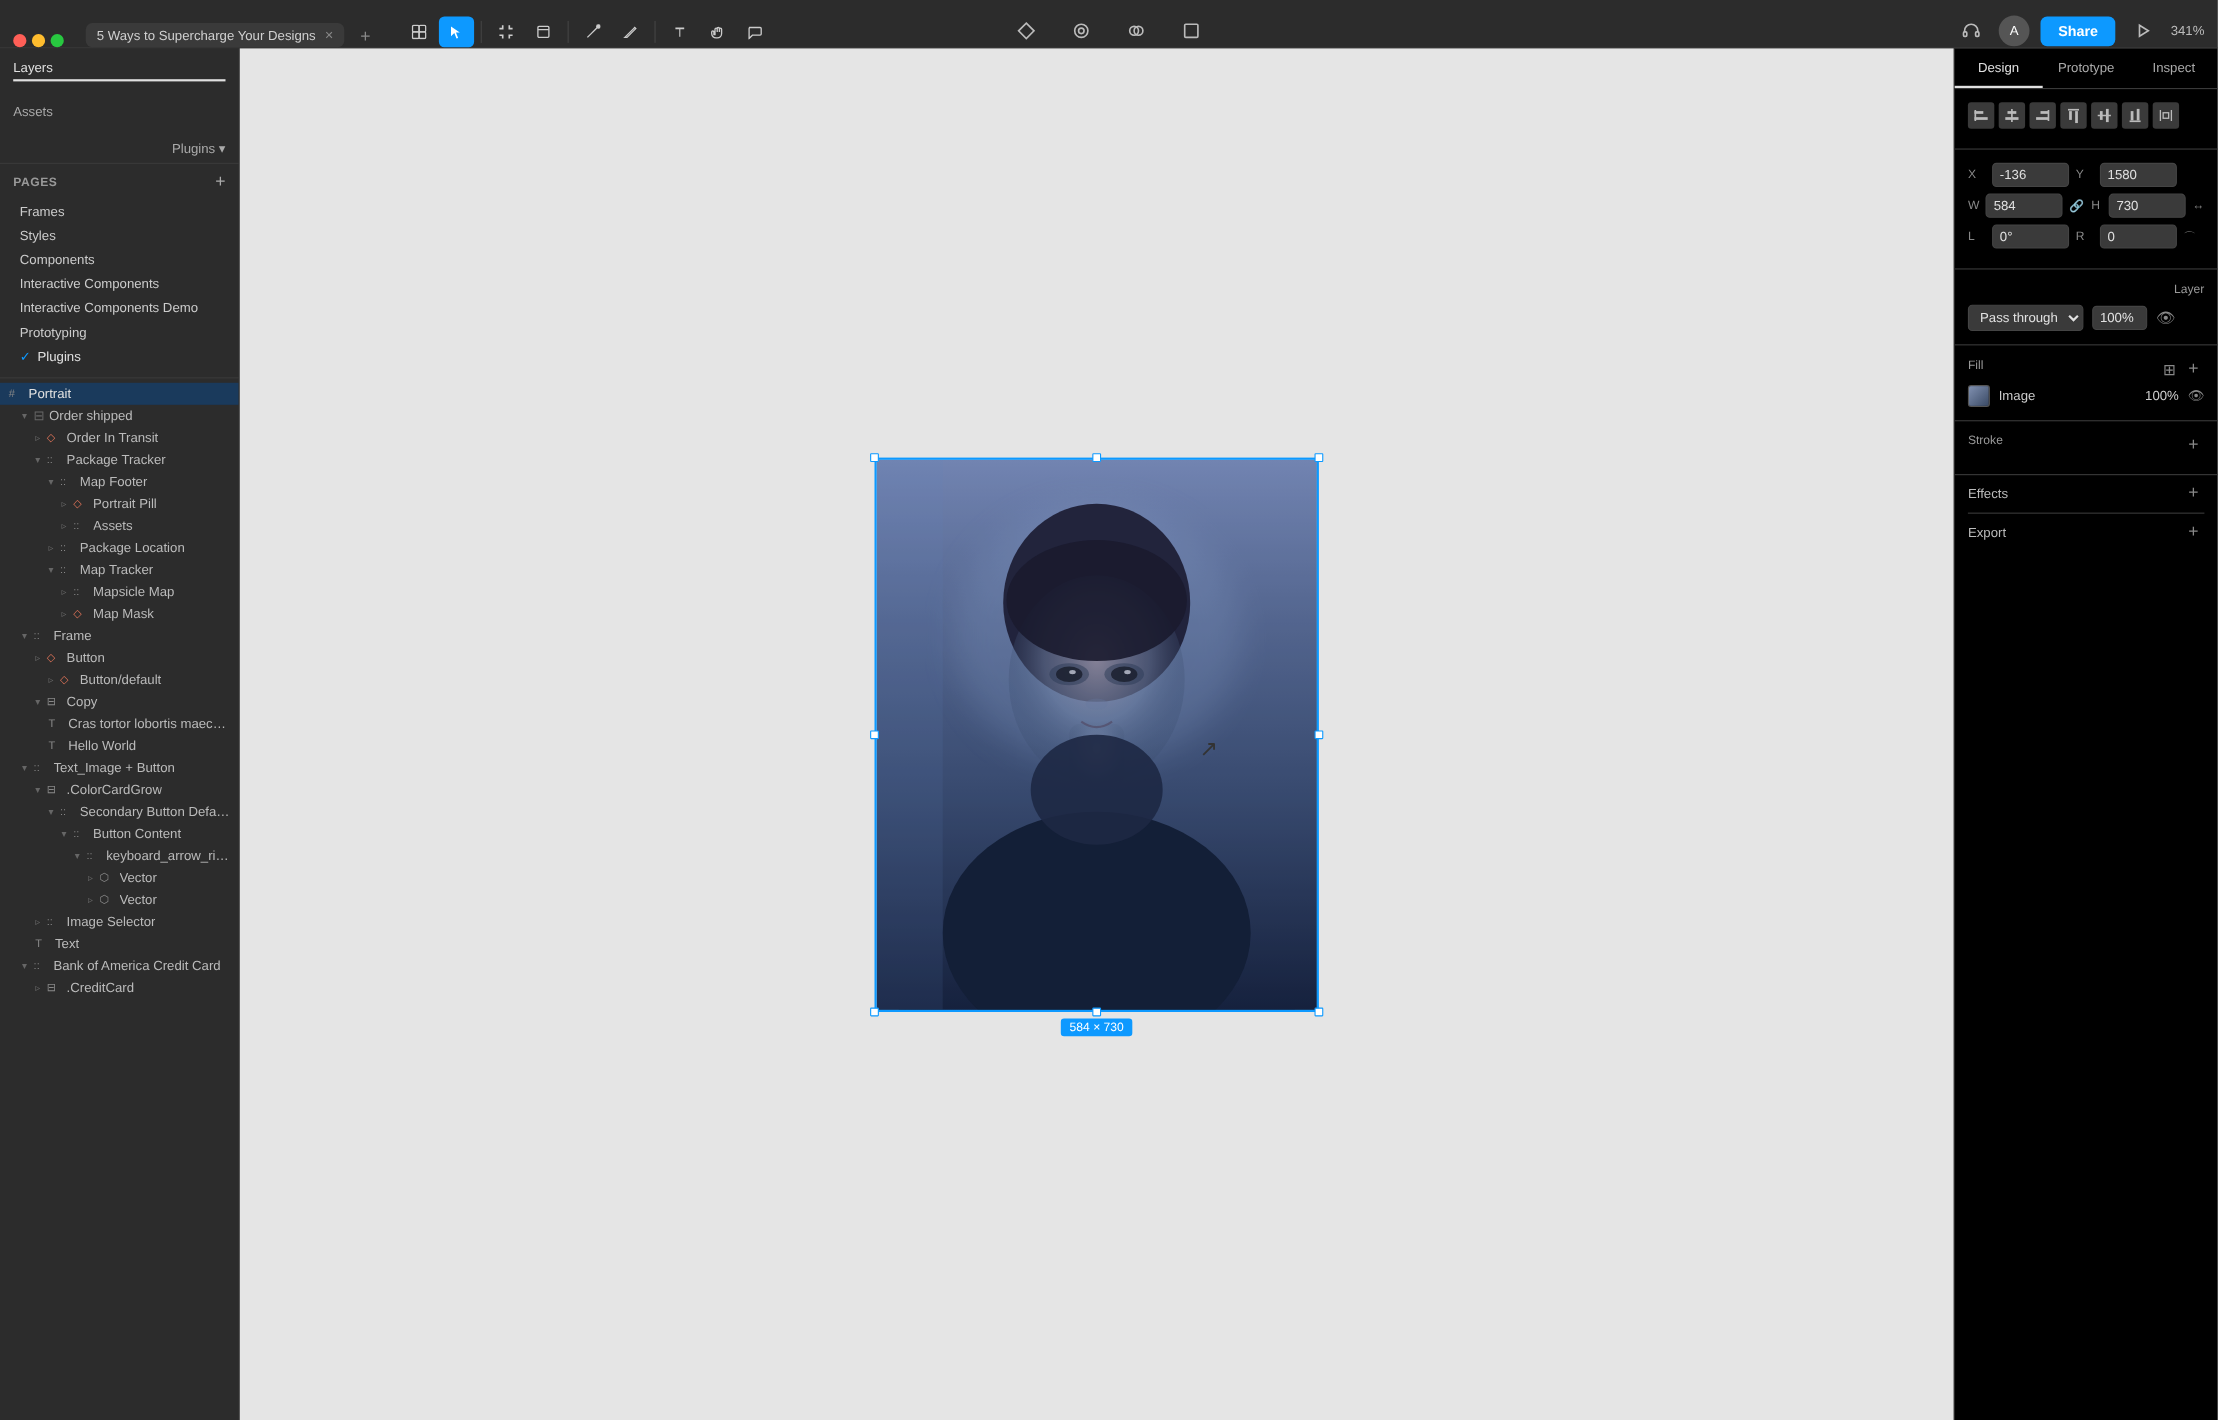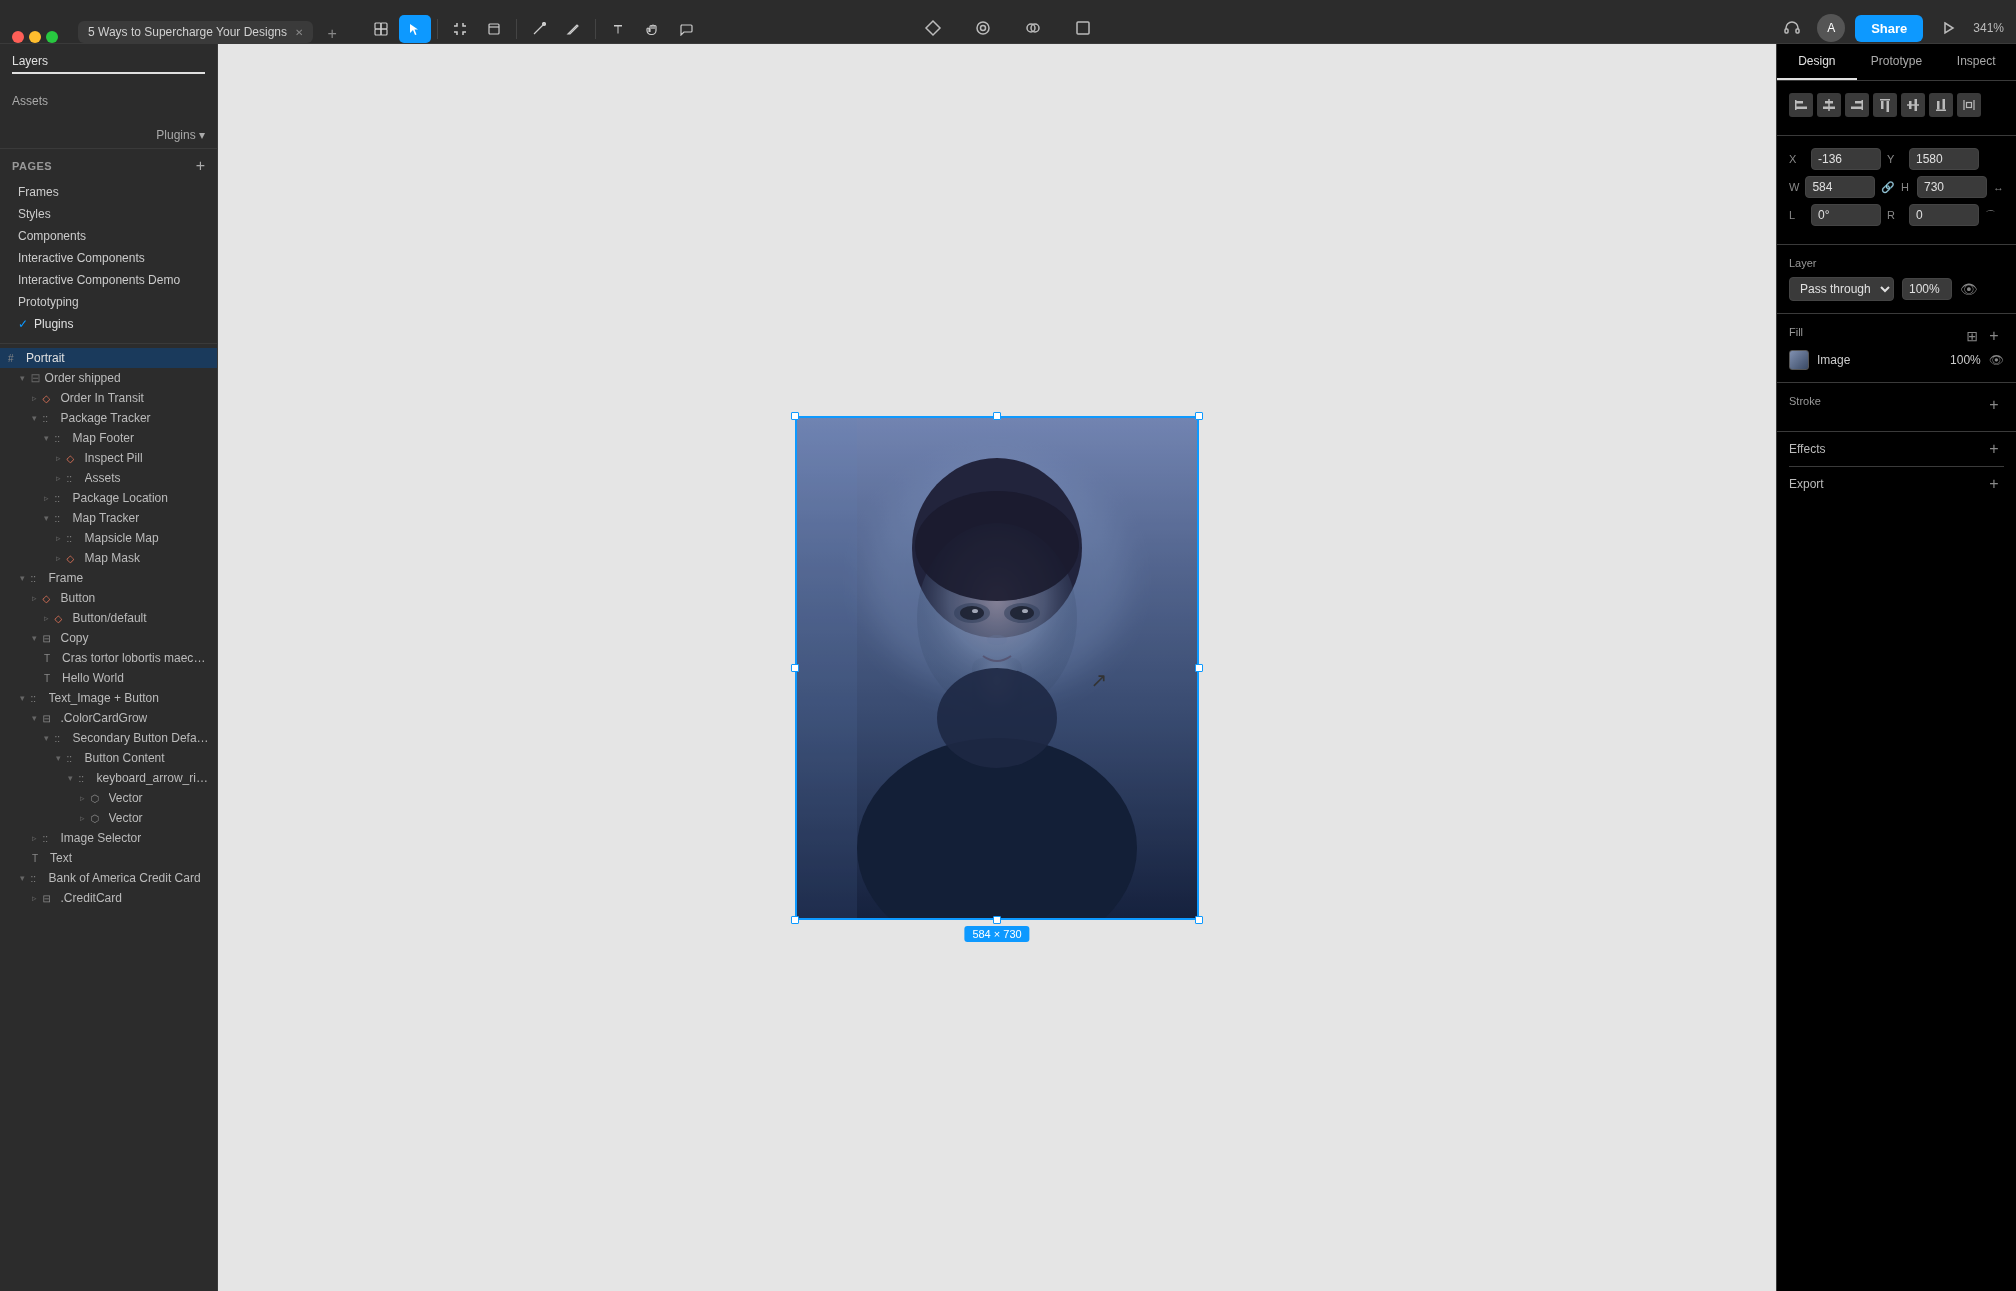--- a/index.html
+++ b/index.html
@@ -74,21 +74,21 @@
     .size-badge { position: absolute; bottom: -24px; left: 50%; transform: translateX(-50%); background: #0d99ff; color: white; font-size: 11px; padding: 2px 8px; border-radius: 3px; white-space: nowrap; }
     .portrait-img { width: 400px; height: 500px; background: linear-gradient(160deg, #8a7fb5 0%, #6b7da8 30%, #4a6080 60%, #1a1a2e 100%); display: flex; align-items: center; justify-content: center; overflow: hidden; position: relative; }
     .cursor-arrow { position: absolute; color: #333; font-size: 20px; }
 
     
     .right-panel { width: 240px; background: #000000; border-left: 1px solid #3a3a3a; display: flex; flex-direction: column; flex-shrink: 0; }
     .right-tabs { display: flex; border-bottom: 1px solid #3a3a3a; }
     .right-tab { flex: 1; text-align: center; padding: 10px 0; font-size: 12px; color: #aaa; cursor: pointer; }
     .right-tab.active { color: #e0e0e0; border-bottom: 2px solid #e0e0e0; }
     .right-section { padding: 12px; border-bottom: 1px solid #3a3a3a; }
-    .right-section-title { font-size: 11px; color: #999; margin-bottom: 8px; font-weight: 500; }
+    .right-section-title { font-size: 11px; color: #999; margin-bottom: 8px; font-weight: 500; text-align: right; }
     .align-row { display: flex; gap: 4px; margin-bottom: 6px; }
     .align-btn { width: 24px; height: 24px; background: #3a3a3a; border-radius: 3px; display: flex; align-items: center; justify-content: center; cursor: pointer; color: #bbb; font-size: 11px; }
     .prop-row { display: flex; align-items: center; gap: 6px; margin-bottom: 6px; }
     .prop-label { font-size: 11px; color: #888; width: 16px; }
     .prop-input { background: #3a3a3a; border: 1px solid #444; border-radius: 4px; padding: 3px 6px; font-size: 12px; color: #e0e0e0; width: 70px; outline: none; }
     .prop-icon { font-size: 11px; color: #888; }
     .section-row { display: flex; align-items: center; justify-content: space-between; margin-bottom: 4px; }
     .layer-blend { display: flex; align-items: center; gap: 8px; }
     .blend-select { background: #3a3a3a; border: 1px solid #444; border-radius: 4px; padding: 3px 6px; font-size: 12px; color: #e0e0e0; outline: none; cursor: pointer; }
     .opacity-input { background: #3a3a3a; border: 1px solid #444; border-radius: 4px; padding: 3px 6px; font-size: 12px; color: #e0e0e0; width: 50px; outline: none; }
@@ -335,21 +335,21 @@
 
       <div class="layer-item indent-3">
         <span class="group-arrow">▾</span>
         <span class="layer-icon frame">::</span>
         <span class="layer-text">Map Footer</span>
       </div>
 
       <div class="layer-item indent-4">
         <span class="group-arrow">▹</span>
         <span class="layer-icon layer-diamond">◇</span>
-        <span class="layer-text">Inspect Pill</span>
+        <span class="layer-text">Portrait Pill</span>
       </div>
 
       <div class="layer-item indent-4">
         <span class="group-arrow">▹</span>
         <span class="layer-icon frame">::</span>
         <span class="layer-text">Assets</span>
       </div>
 
       <div class="layer-item indent-3">
         <span class="group-arrow">▹</span>

